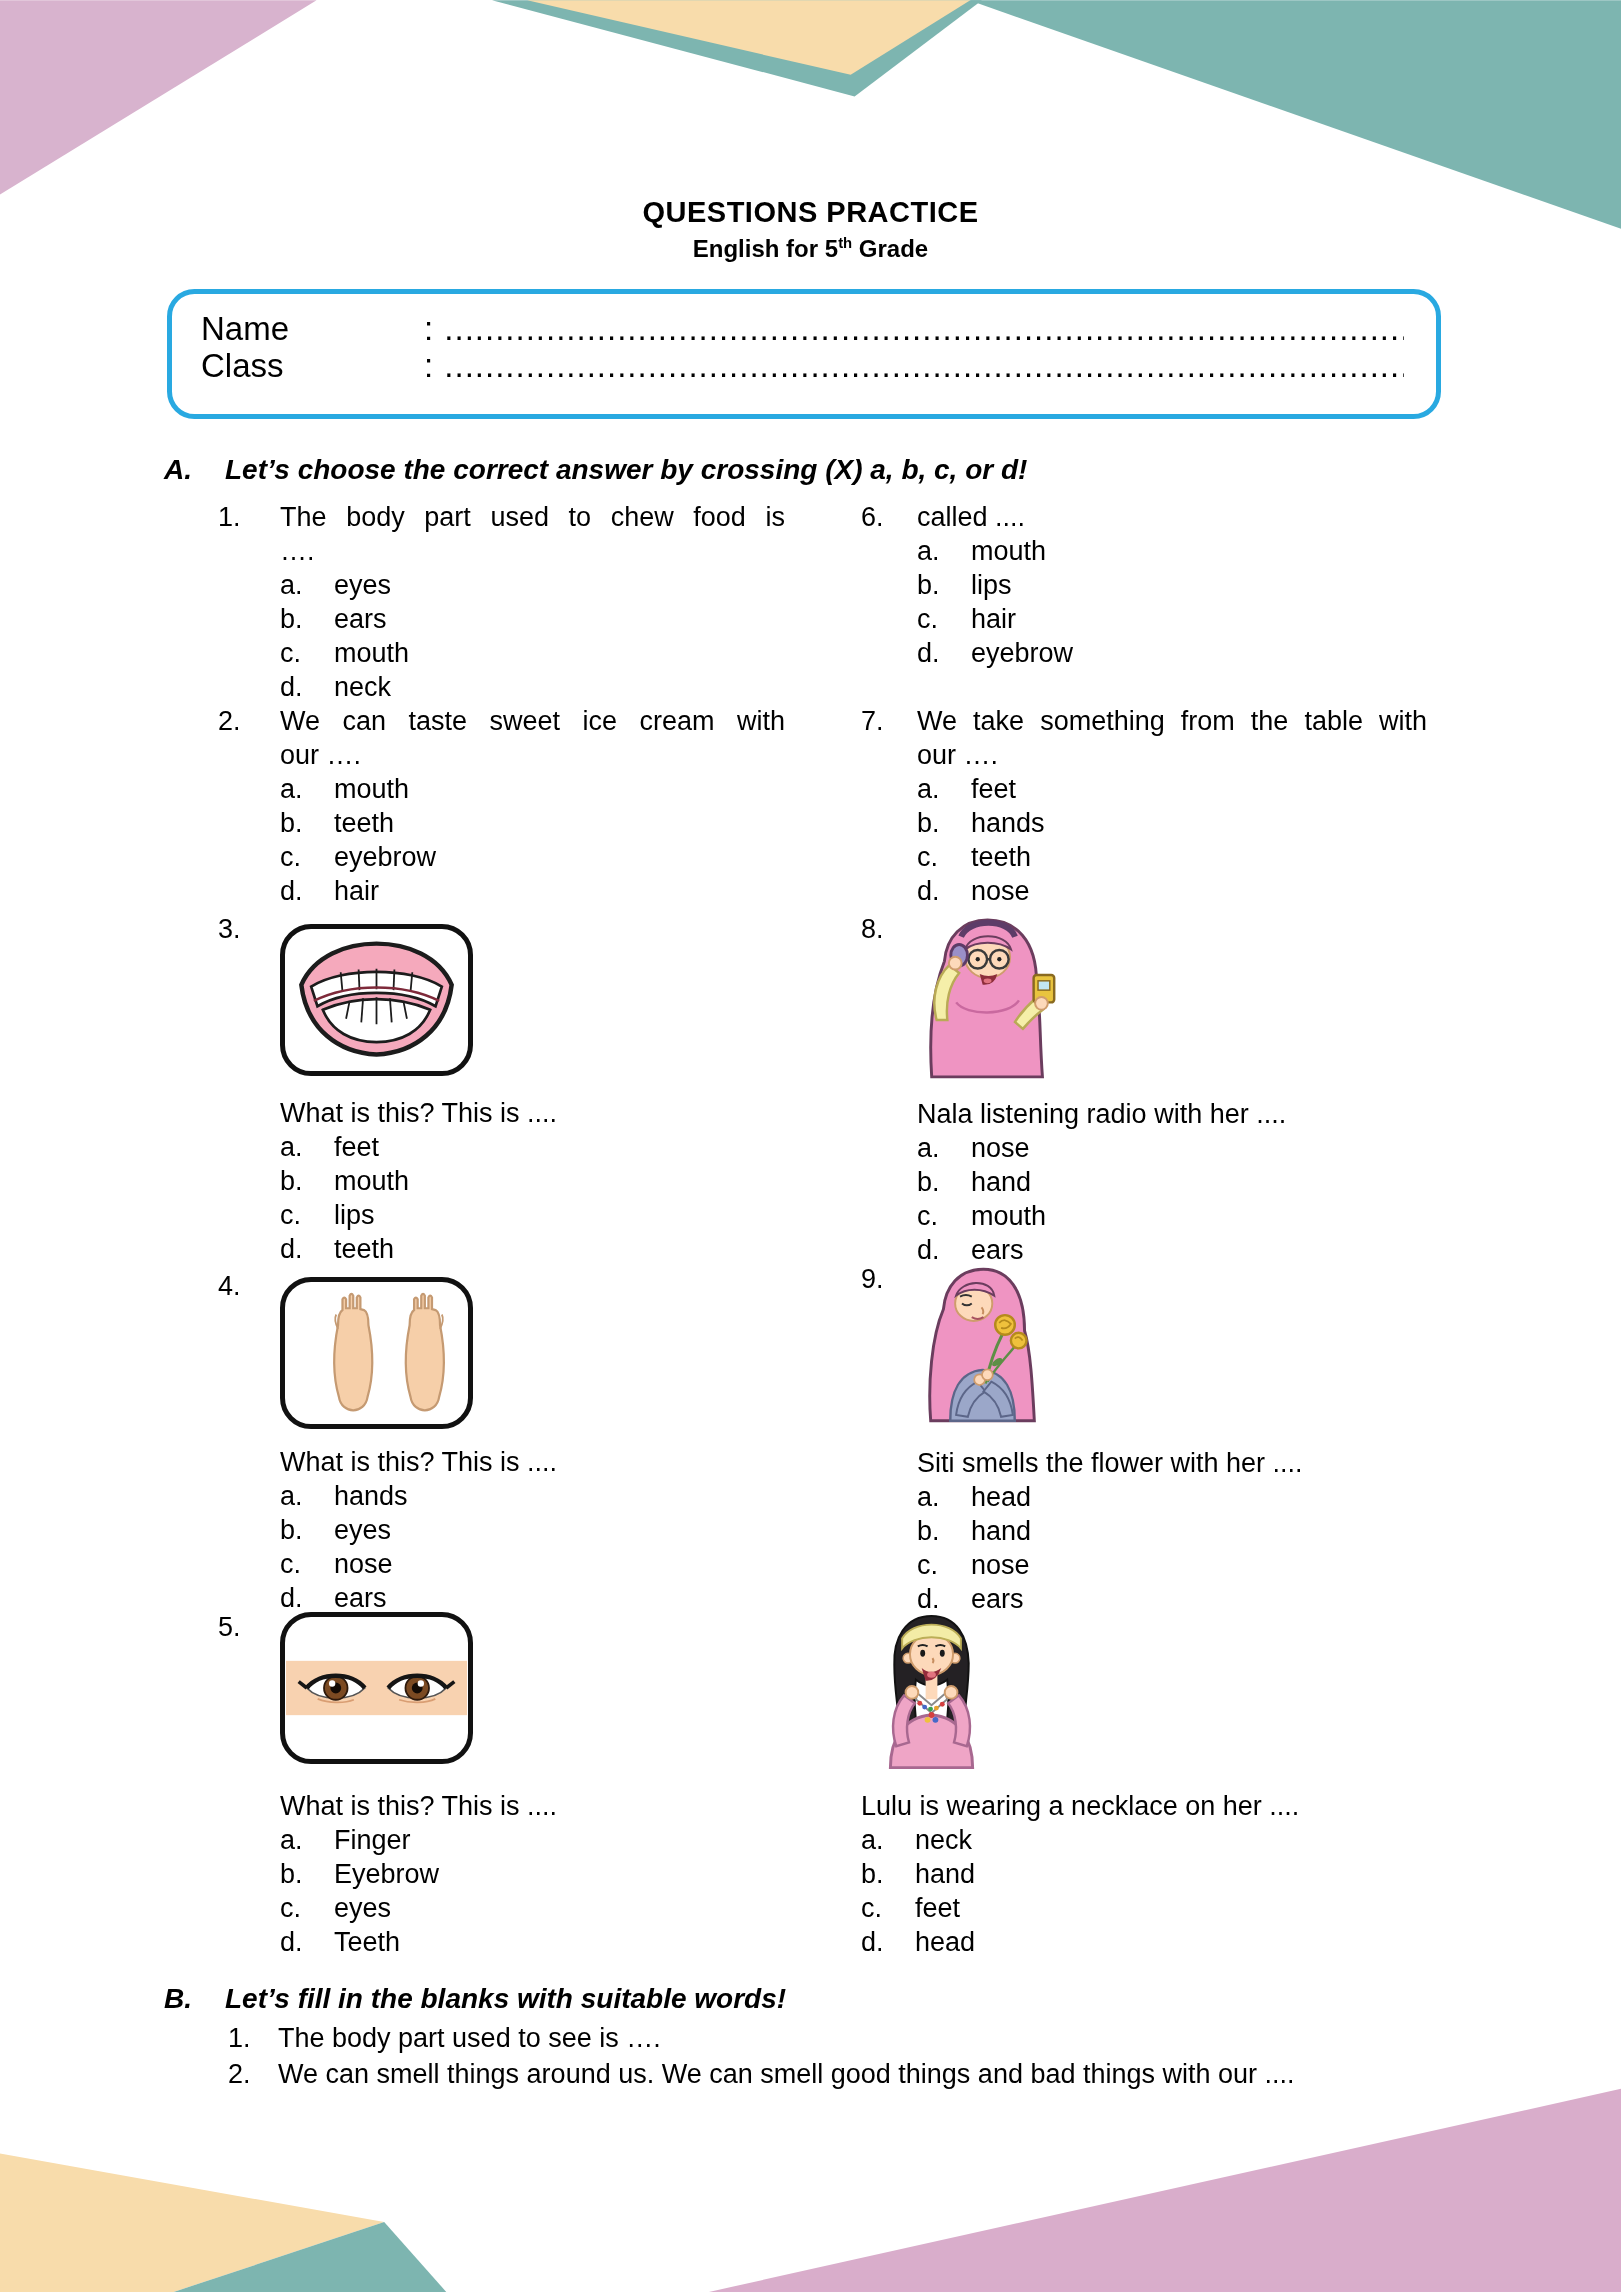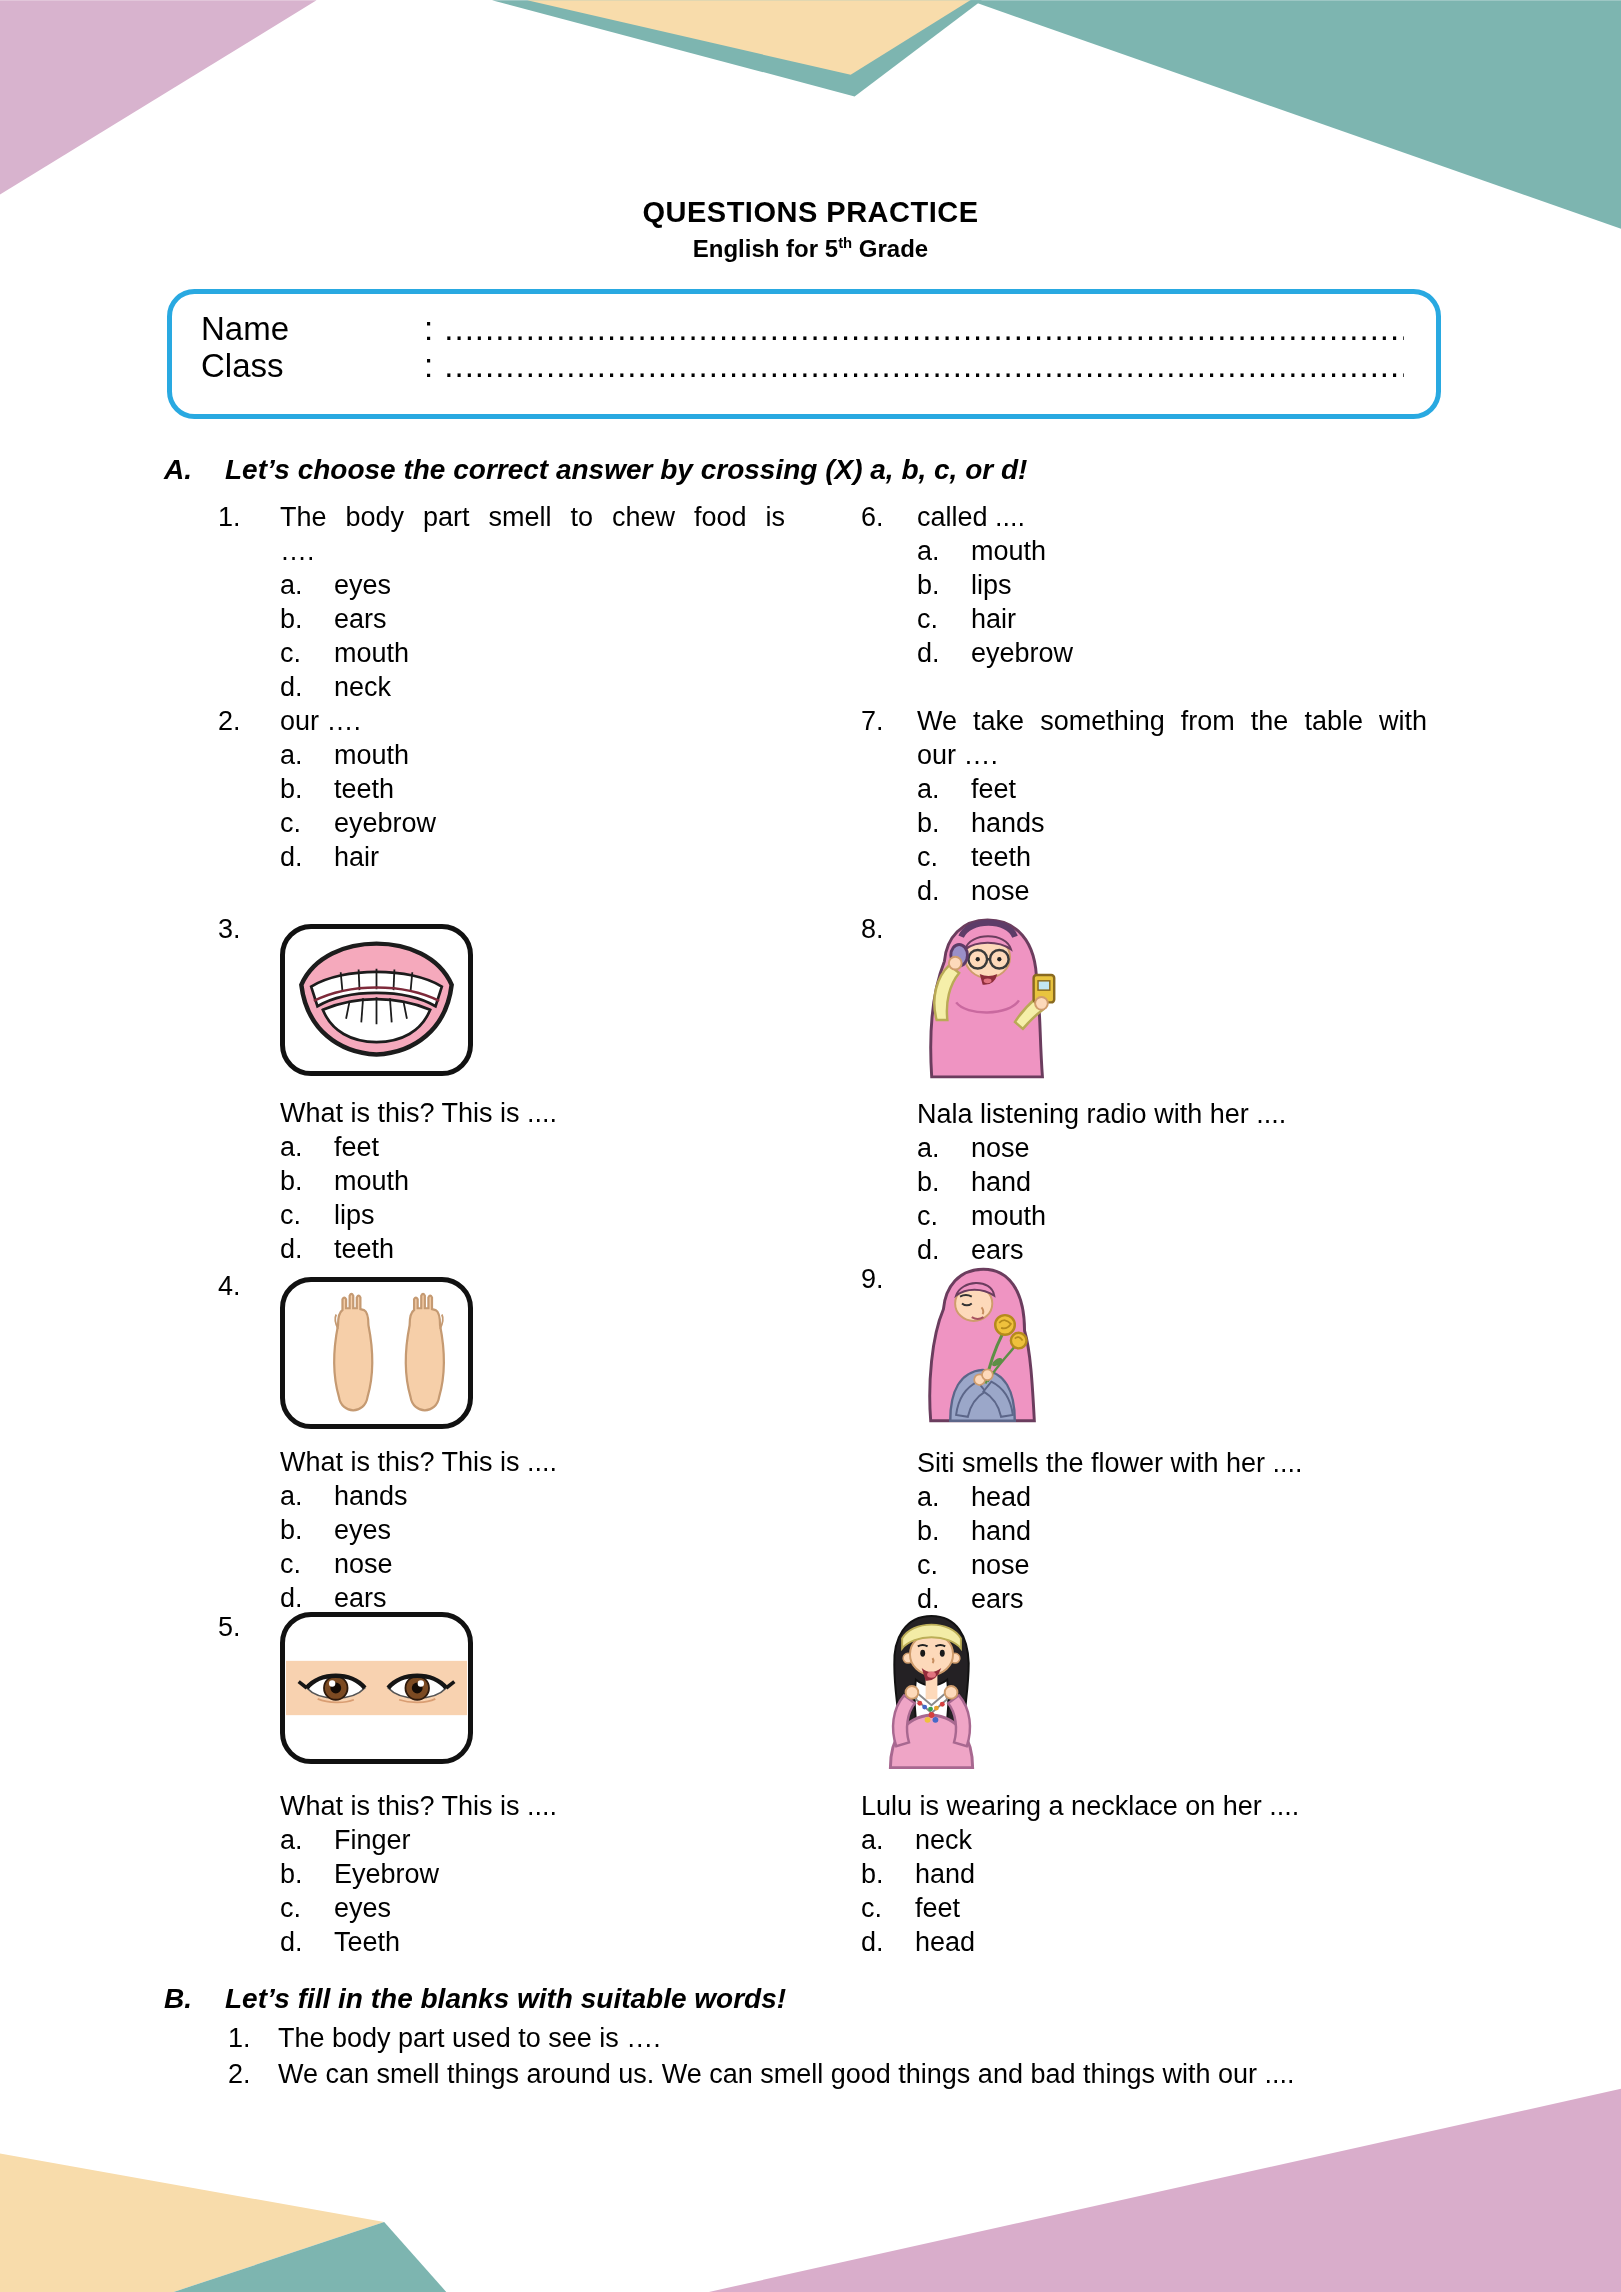--- a/index.html
+++ b/index.html
@@ -78,21 +78,21 @@
   </div>
 
   <div class="section-header" style="left:164px;top:453px;width:1372px;">
     <div class="sec-num">A.</div>
     <div>Let’s choose the correct answer by crossing (X) a, b, c, or d!</div>
   </div>
 
   <div class="question q-left" style="top:500px">
     <div class="q-num">1.</div>
     <div class="q-body">
-      <div class="stem justify">The body part smell to chew food is</div>
+      <div class="stem justify">The body part used to chew food is</div>
       <div class="stem">….</div>
       <div class="opt">
           <span class="letter">a.</span>
           <span>eyes</span>
         </div>
       <div class="opt">
           <span class="letter">b.</span>
           <span>ears</span>
         </div>
       <div class="opt">
@@ -102,20 +102,21 @@
       <div class="opt">
           <span class="letter">d.</span>
           <span>neck</span>
         </div>
     </div>
   </div>
 
   <div class="question q-left" style="top:704px">
     <div class="q-num">2.</div>
     <div class="q-body">
+      <div class="stem justify">We can taste sweet ice cream with</div>
       <div class="stem">our ….</div>
       <div class="opt">
           <span class="letter">a.</span>
           <span>mouth</span>
         </div>
       <div class="opt">
           <span class="letter">b.</span>
           <span>teeth</span>
         </div>
       <div class="opt">

